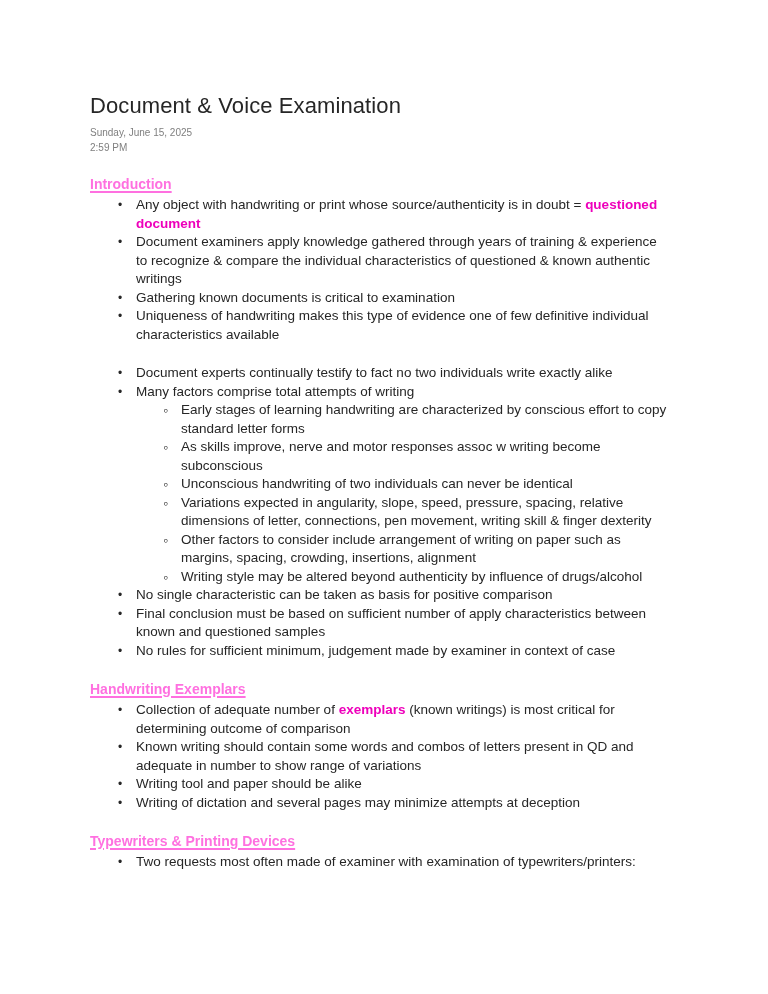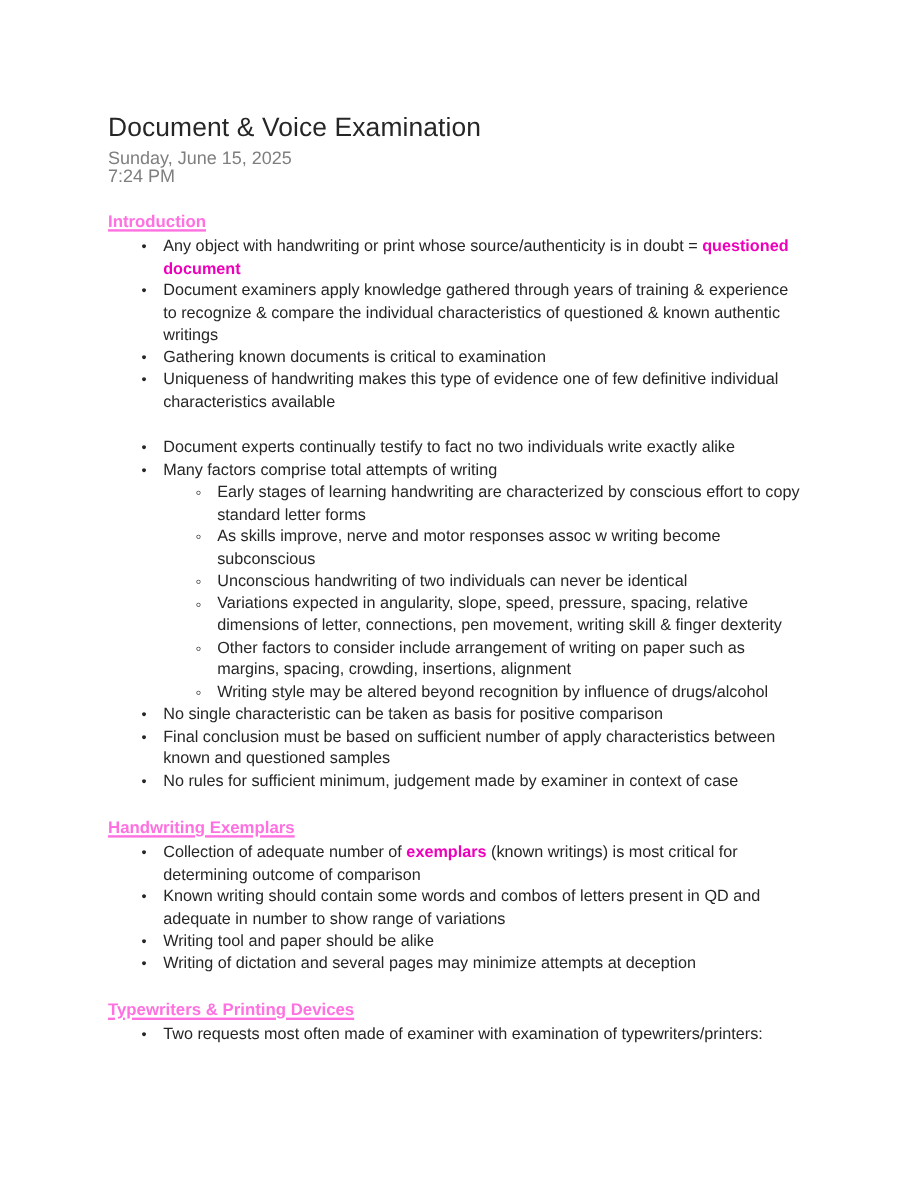--- a/index.html
+++ b/index.html
@@ -20,21 +20,21 @@
   .note-title {
     font-size: 22px;
     font-weight: 400;
     line-height: 28px;
     color: var(--body-color, #262626);
     letter-spacing: 0.1px;
   }
   .note-meta {
     margin-top: 5px;
     color: var(--meta-color, #7f7f7f);
-    font-size: 15px;
+    font-size: 10px;
     line-height: 15px;
   }
   .section { margin-top: 20px; }
   .section-heading {
     display: inline-block;
     font-size: 14px;
     font-weight: 700;
     line-height: 19px;
     color: var(--heading-color, #ff70e0);
     text-decoration: underline;
@@ -64,21 +64,21 @@
     color: var(--term-color, #ee00bb);
   }
 </style>
 </head>
 <body>
 
 <div class="page">
   <h1 class="note-title">Document &amp; Voice Examination</h1>
   <div class="note-meta">
     <div>Sunday, June 15, 2025</div>
-    <div>7:24 PM</div>
+    <div>2:59 PM</div>
   </div>
   <div id="sections">
       <div class="section"><h2 class="section-heading">Introduction</h2><div class="items">
           <div class="item lvl1">
             <span class="bullet">•</span>
             <span class="item-text"><span class="normal">Any object with handwriting or print whose source/authenticity is in doubt = </span><span class="term">questioned document</span></span>
           </div>
           <div class="item lvl1">
             <span class="bullet">•</span>
             <span class="item-text"><span class="normal">Document examiners apply knowledge gathered through years of training &amp; experience to recognize &amp; compare the individual characteristics of questioned &amp; known authentic writings</span></span>
@@ -116,21 +116,21 @@
           <div class="item lvl2">
             <span class="bullet">◦</span>
             <span class="item-text"><span class="normal">Variations expected in angularity, slope, speed, pressure, spacing, relative dimensions of letter, connections, pen movement, writing skill &amp; finger dexterity</span></span>
           </div>
           <div class="item lvl2">
             <span class="bullet">◦</span>
             <span class="item-text"><span class="normal">Other factors to consider include arrangement of writing on paper such as margins, spacing, crowding, insertions, alignment</span></span>
           </div>
           <div class="item lvl2">
             <span class="bullet">◦</span>
-            <span class="item-text"><span class="normal">Writing style may be altered beyond recognition by influence of drugs/alcohol</span></span>
+            <span class="item-text"><span class="normal">Writing style may be altered beyond authenticity by influence of drugs/alcohol</span></span>
           </div>
           <div class="item lvl1">
             <span class="bullet">•</span>
             <span class="item-text"><span class="normal">No single characteristic can be taken as basis for positive comparison</span></span>
           </div>
           <div class="item lvl1">
             <span class="bullet">•</span>
             <span class="item-text"><span class="normal">Final conclusion must be based on sufficient number of apply characteristics between known and questioned samples</span></span>
           </div>
           <div class="item lvl1">

